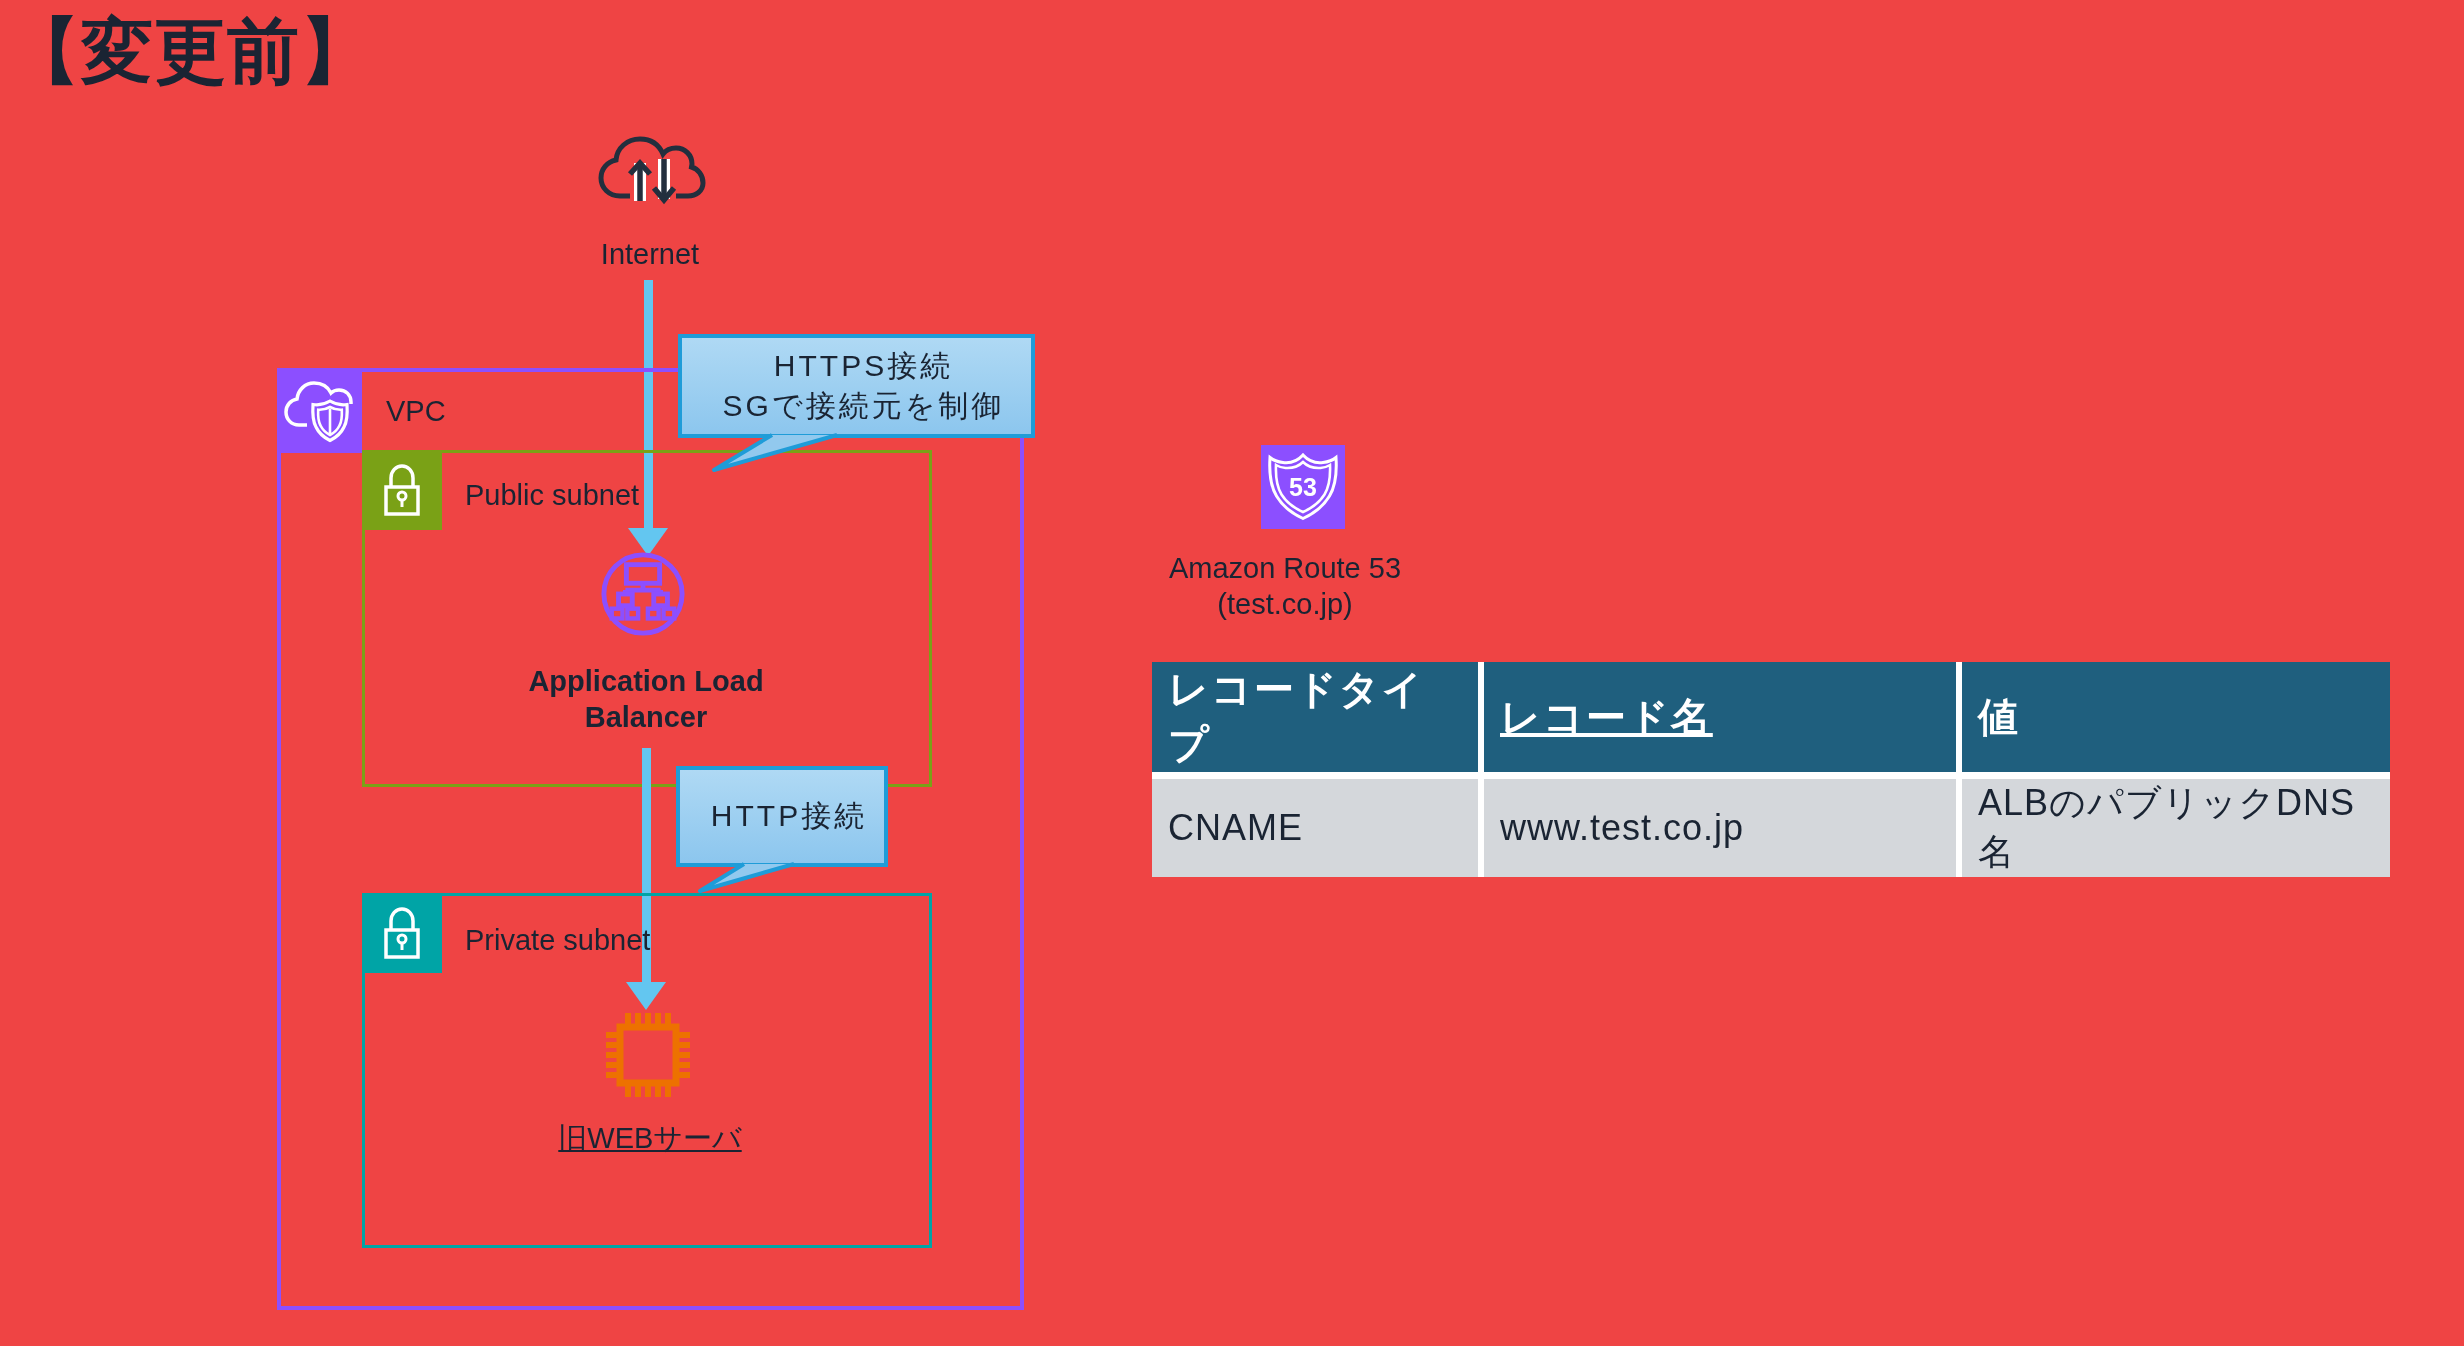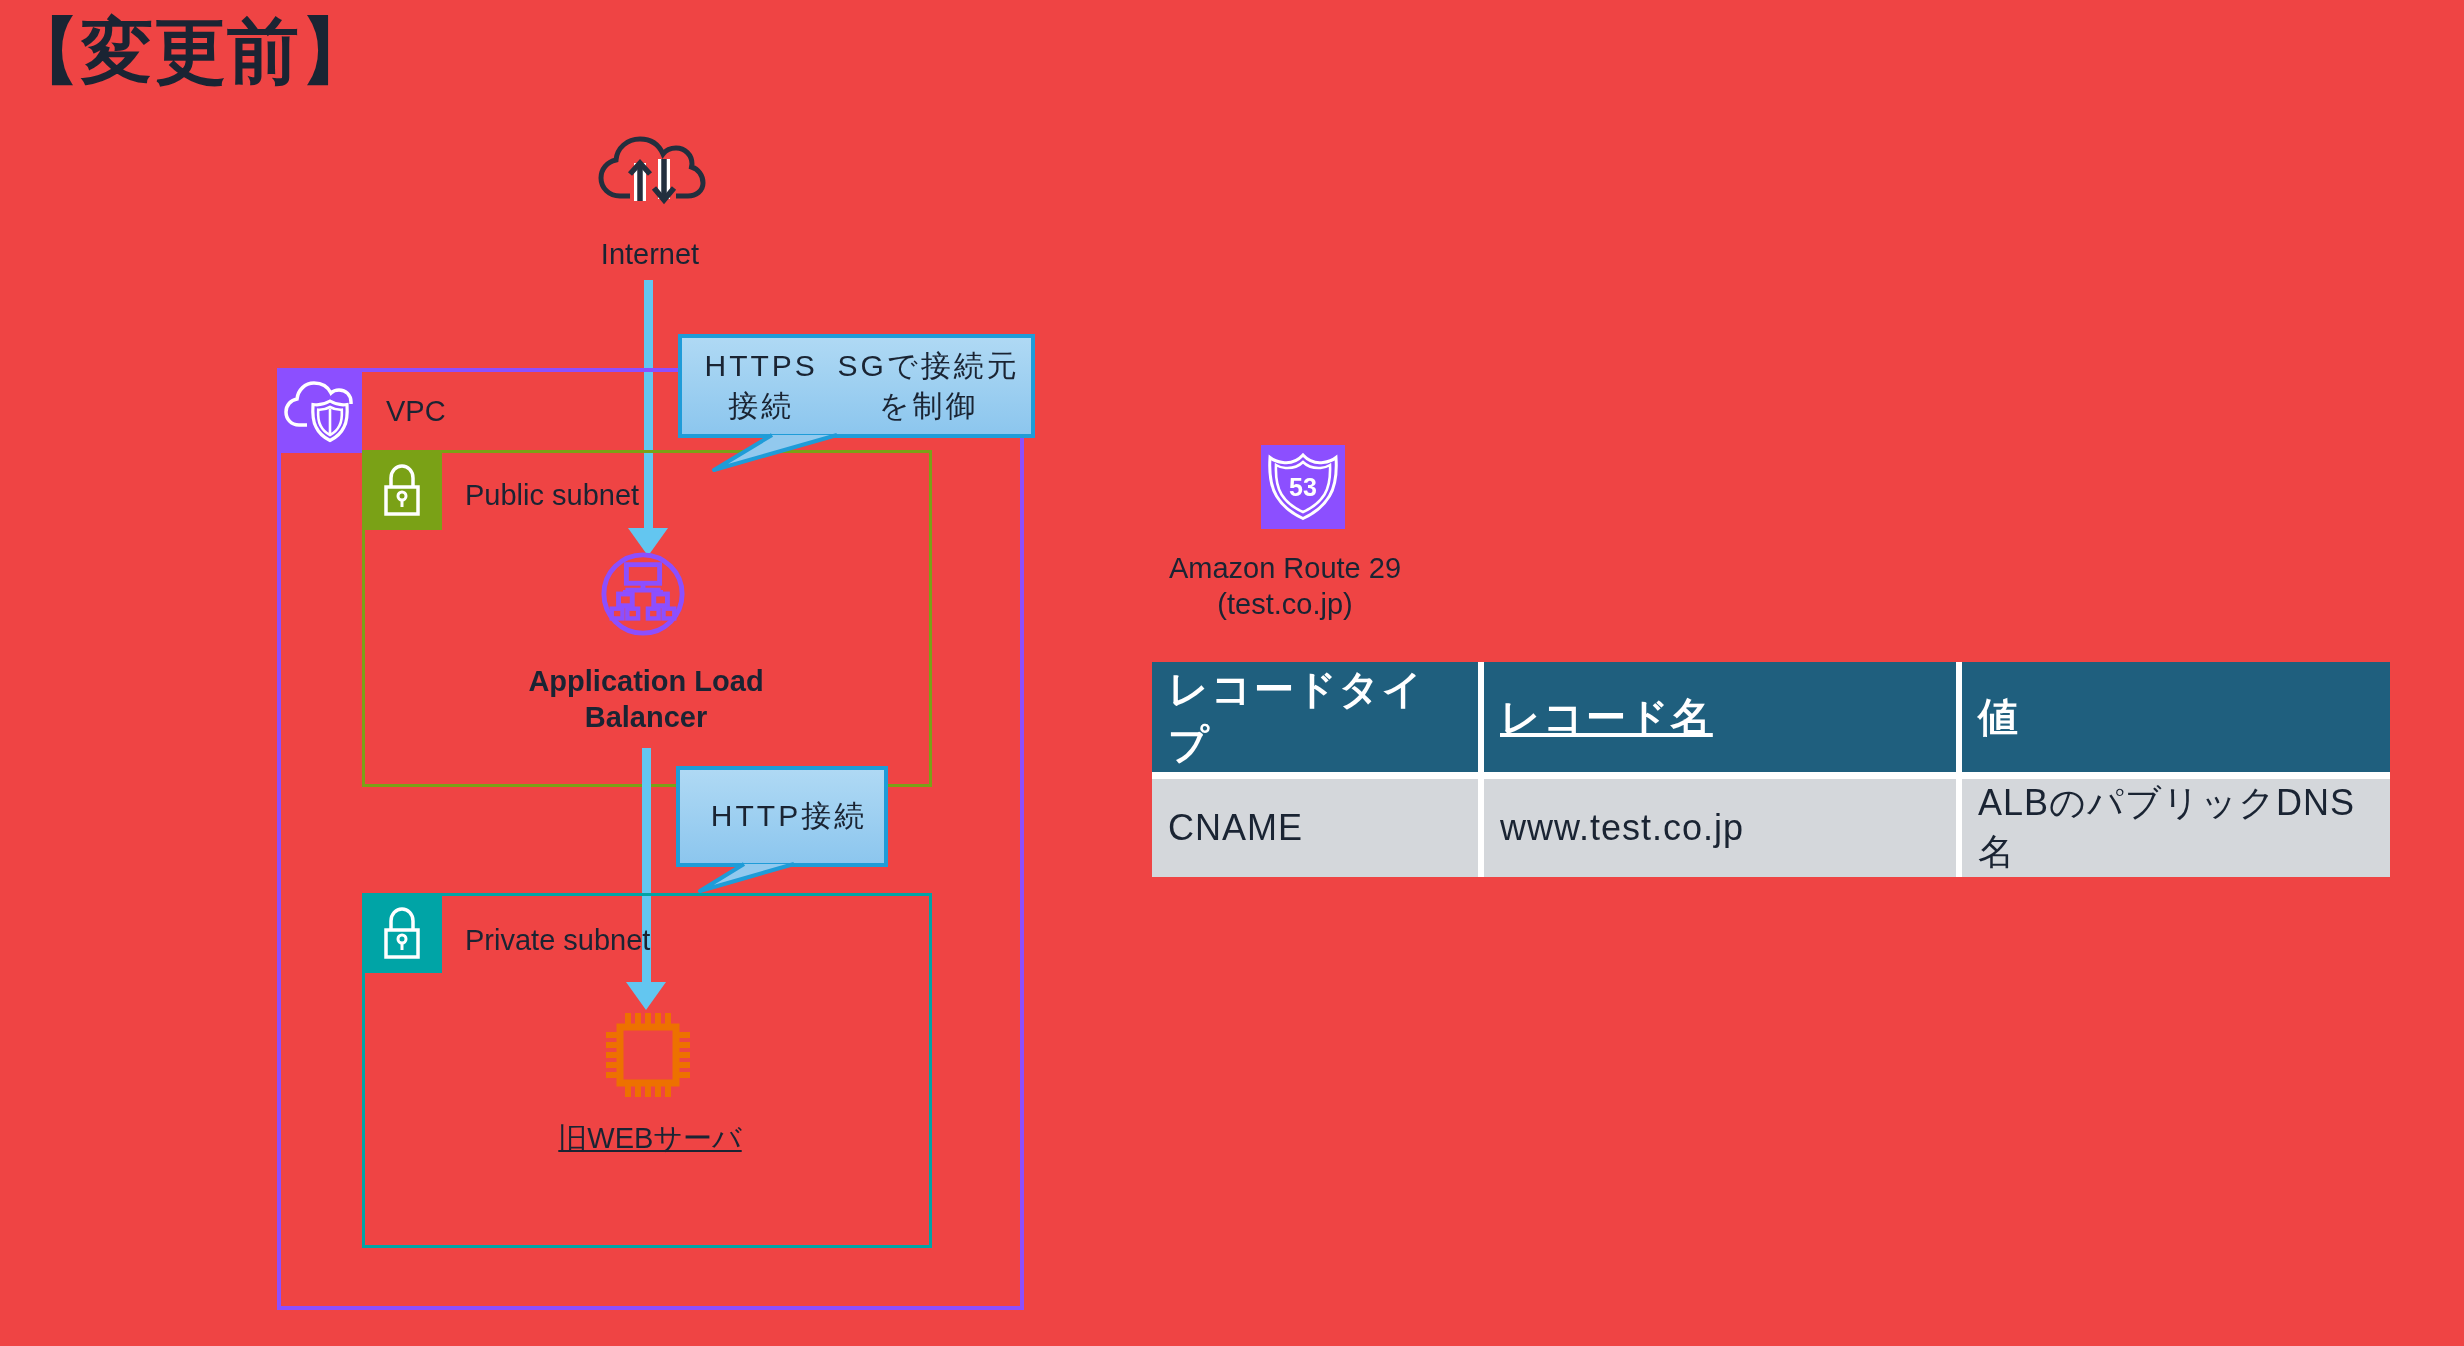--- a/index.html
+++ b/index.html
@@ -33,21 +33,21 @@
   
   #alb-icon{left:599px;top:550px;width:88px;height:88px;}
   #alb-label{left:510px;top:663px;width:272px;font-weight:bold;}
   
   #server-icon{left:598px;top:1005px;width:100px;height:100px;}
   #server-label{left:520px;top:1120px;width:260px;text-decoration:underline;}
   
   .callout{
     box-sizing:border-box;border:4px solid #1F9CD8;
     background:linear-gradient(180deg,#AFD9F4 0%,#8CC6EE 100%);
-    display:flex;flex-direction:row;align-items:center;justify-content:center;
+    display:flex;flex-direction:column;align-items:center;justify-content:center;
     font-size:30px;letter-spacing:3px;color:#1A2433;text-align:center;line-height:1.35;padding-left:14px;
   }
   #https-callout{left:678px;top:334px;width:357px;height:104px;}
   #http-callout{left:676px;top:766px;width:212px;height:101px;}
   .tail{overflow:visible;}
   #https-tail{left:700px;top:434px;}
   #http-tail{left:688px;top:863px;}
   
   #route53-icon{left:1261px;top:445px;width:84px;height:84px;background:#8C4FFF;}
   #route53-label{left:1155px;top:550px;width:260px;}
@@ -168,21 +168,21 @@
     </g>
   </svg>
   <div id="server-label" class="abs label">旧WEBサーバ</div>
 
   <svg id="route53-icon" class="abs" viewBox="0 0 84 84">
     <path d="M42,10 C37,15.5 30,18.5 22,17.5 C17,17 12,15 9,12.5 C8,28 9.5,41 15.5,51 C21.5,61 30,68 42,73.5 C54,68 62.5,61 68.5,51 C74.5,41 76,28 75,12.5 C72,15 67,17 62,17.5 C54,18.5 47,15.5 42,10 Z" fill="none" stroke="#ffffff" stroke-width="3"></path>
     <path d="M42,17 C38,21 32,23.5 24.5,23 C21,22.7 17.5,21.5 15,20 C14.5,31.5 16,42 20.5,49.5 C25.5,57.5 33,63 42,67 C51,63 58.5,57.5 63.5,49.5 C68,42 69.5,31.5 69,20 C66.5,21.5 63,22.7 59.5,23 C52,23.5 46,21 42,17 Z" fill="none" stroke="#ffffff" stroke-width="2.6"></path>
     <text x="42" y="51" text-anchor="middle" fill="#ffffff" font-size="25" font-weight="bold" font-family="Liberation Sans, sans-serif">53</text>
   </svg>
   <div id="route53-label" class="abs label">
-    <div>Amazon Route 29</div>
+    <div>Amazon Route 53</div>
     <div>(test.co.jp)</div>
   </div>
 
   <table id="record-table" class="abs">
     <thead>
       <tr>
         <th class="col1">レコードタイプ</th>
         <th class="col2">レコード名</th>
         <th class="col3">値</th>
       </tr>

